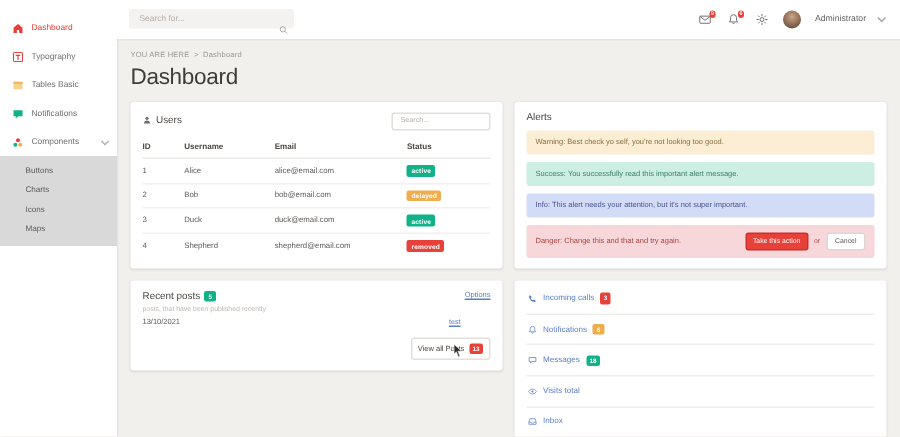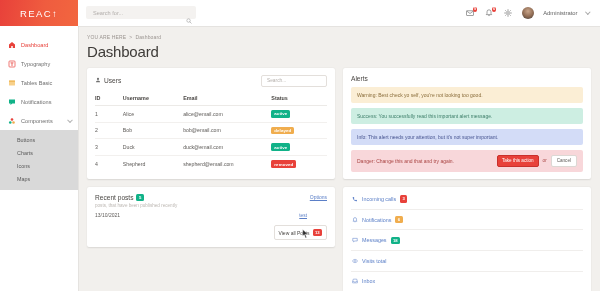--- a/index.html
+++ b/index.html
@@ -255,24 +255,20 @@
   .sb-green { background: #11b288; }
 
   .cursor { position: absolute; left: 302px; top: 229px; width: 7px; height: 10px; pointer-events: none; }
 </style>
 </head>
 <body>
 
 <div class="app">
 
   <div class="sidebar">
-    <div class="logo">
-      <span>REAC</span>
-        <span class="arrow">↑</span>
-    </div>
 
     <div class="nav">
 
       <div class="nav-item active">
         <span class="ni">
           <svg width="8" height="8" viewBox="0 0 16 16">
               <path fill="#e8413a" d="M2 7L8 2l6 5v7H9.5v-4h-3v4H2z"></path>
             </svg>
         </span>
         <span>Dashboard</span>

